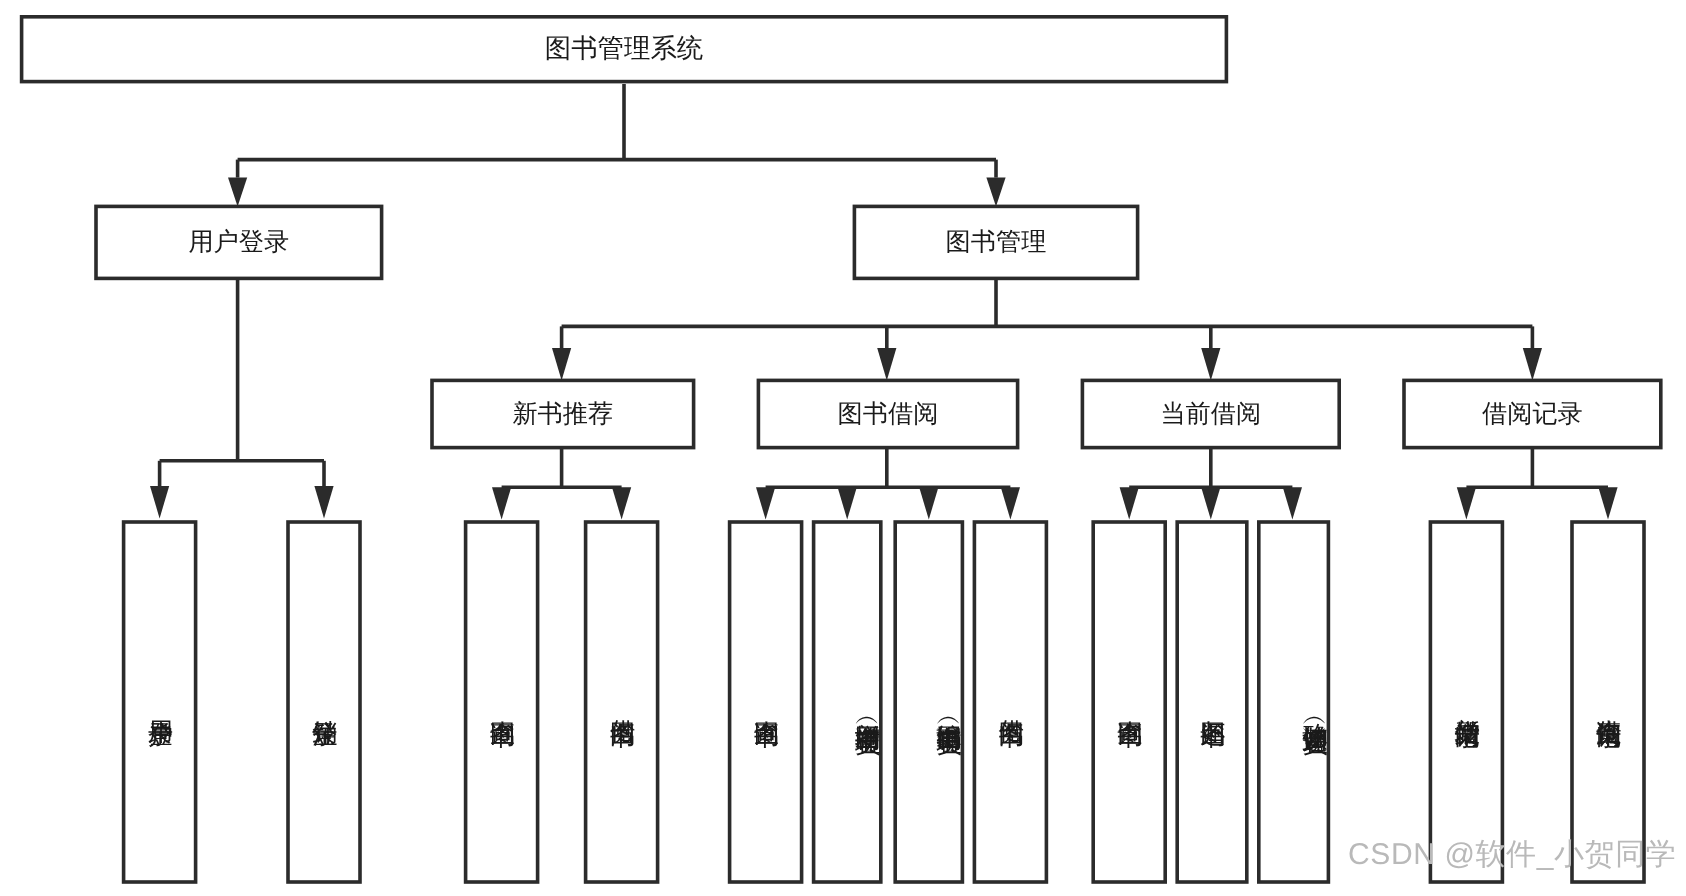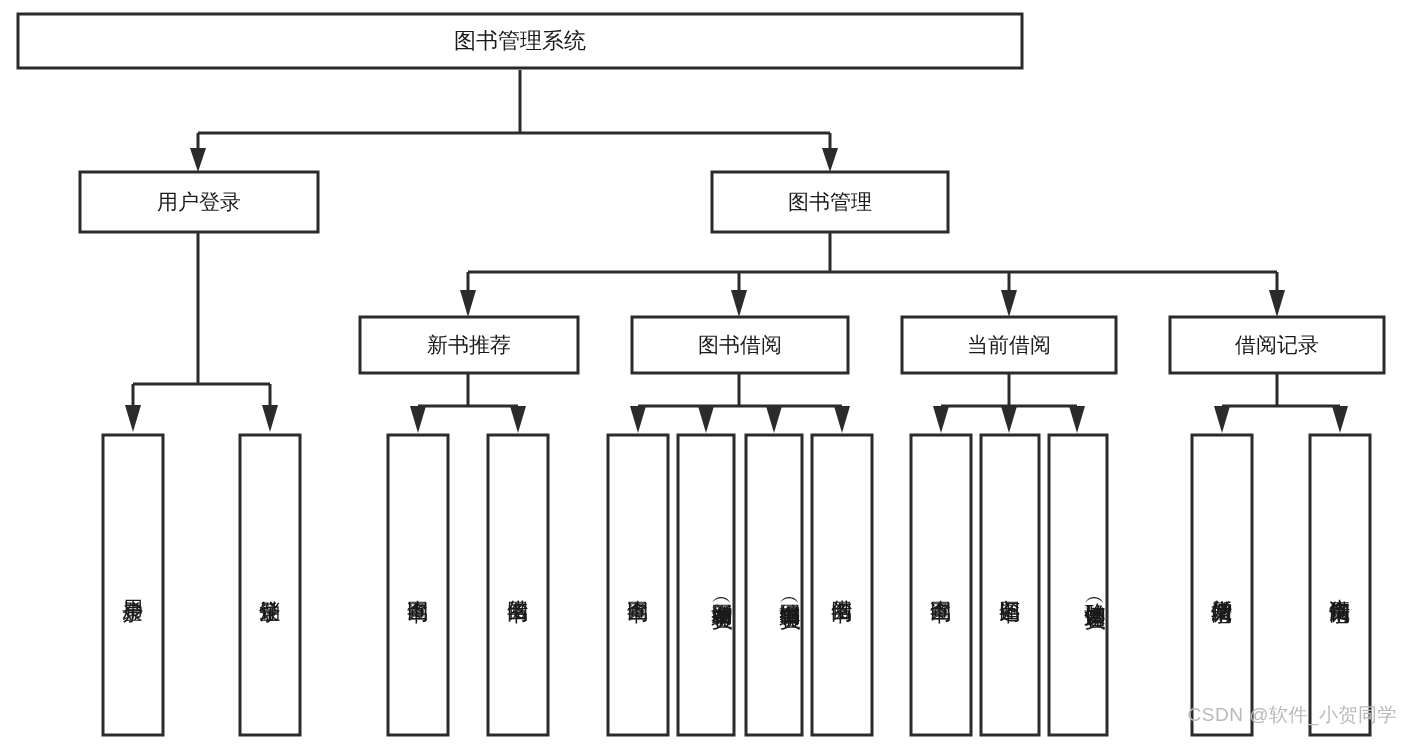--- a/index.html
+++ b/index.html
@@ -65,21 +65,21 @@
     letter-spacing: 1px;
     color: #1a1a1a;
     white-space: nowrap;
     pointer-events: none;
   }
   .watermark {
     position: absolute;
     right: 8px;
     bottom: 6px;
     font-family: "Liberation Sans", "DejaVu Sans", sans-serif;
-    font-size: 19px;
+    font-size: 25px;
     color: #b9b9b9;
     letter-spacing: 0.5px;
     white-space: nowrap;
   }
 </style>
 </head>
 <body>
 
 <div id="diagram-root">
 

